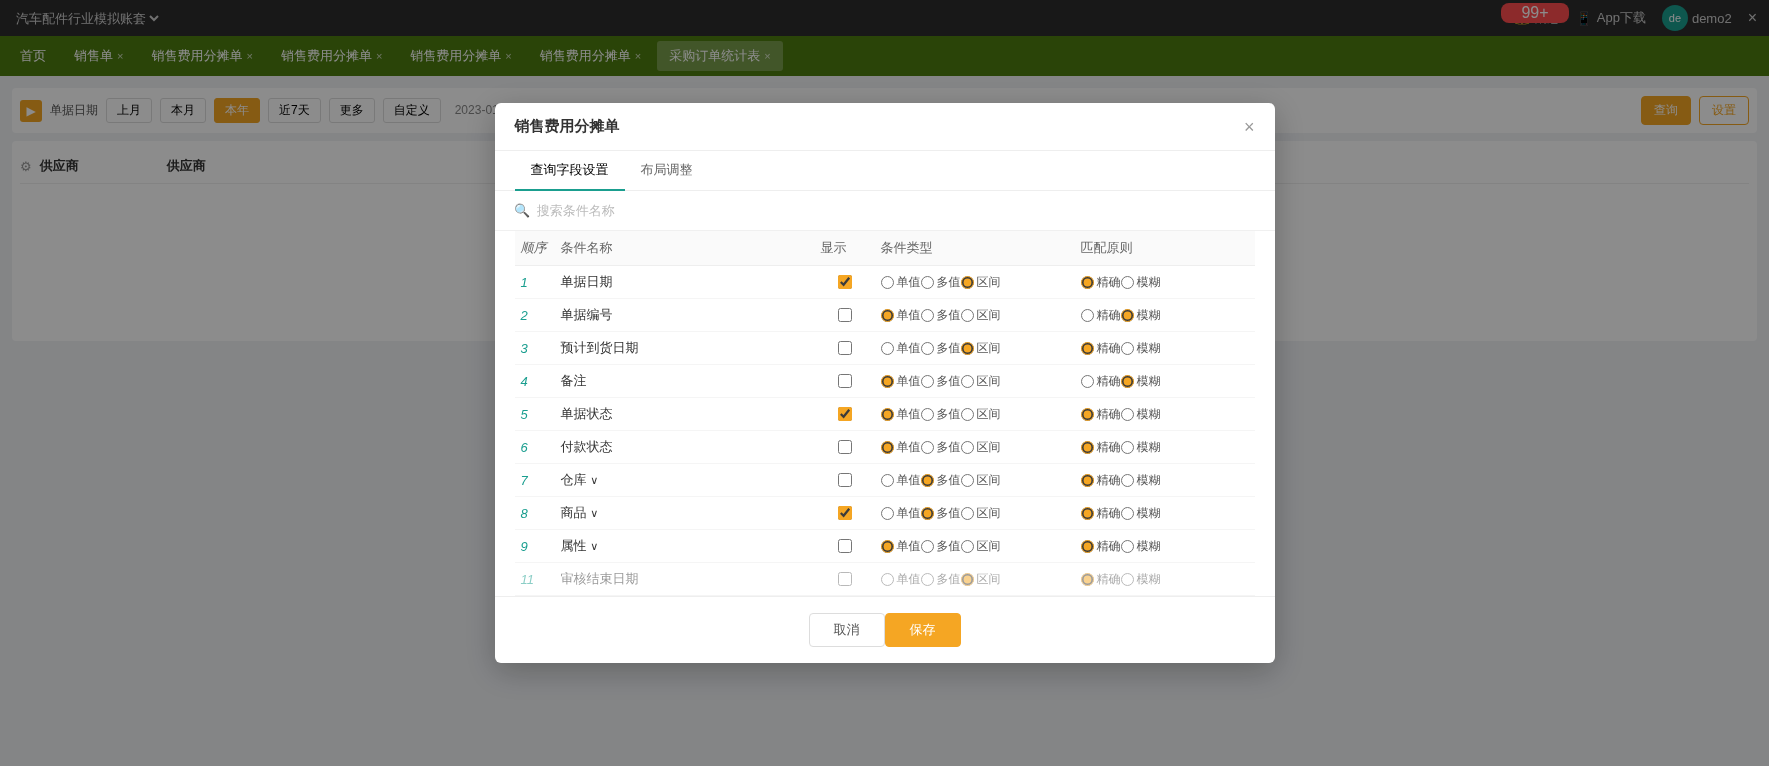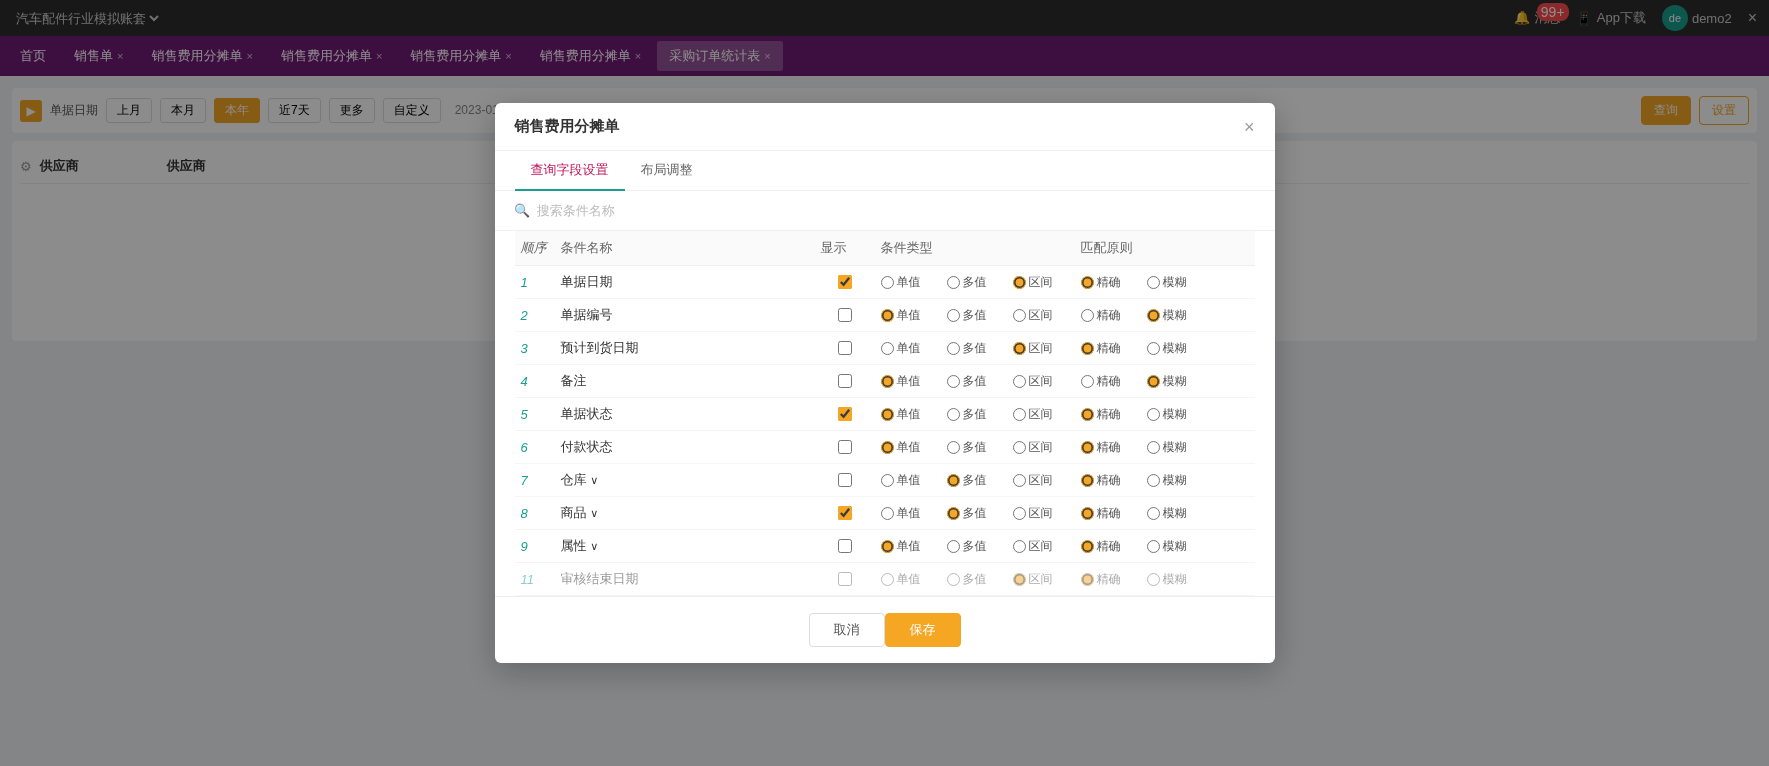--- a/index.html
+++ b/index.html
@@ -15,35 +15,35 @@
       padding: 0 12px;
       color: #ccc;
     }
     .top-header-left { display: flex; align-items: flex-start; gap: 8px; }
     .top-header-left select { background: transparent; border: none; color: #ccc; font-size: 13px; outline: none; }
     .top-header-right { display: flex; align-items: center; gap: 16px; }
     .top-header-right .notification { position: relative; cursor: pointer; }
     .badge {
       background: #ff4d4f;
       color: #fff;
-      font-size: 14px;
+      font-size: 16px;
       border-radius: 8px;
-      padding: 1px 4px;
+      padding: 1px 20px;
       position: absolute;
       top: -6px;
       right: -8px;
     }
     .top-header-right .app-download, .top-header-right .user-info {
       display: flex; align-items: center; gap: 4px; cursor: pointer; color: #ccc;
     }
     .close-btn-top { color: #ccc; cursor: pointer; font-size: 16px; }
 
     
     .nav-bar {
-      background: #701a75;
+      background: #4d7c0f;
       height: 40px;
       display: flex;
       align-items: center;
       padding: 0 8px;
       gap: 4px;
     }
     .nav-item {
       padding: 6px 12px;
       color: #fff;
       cursor: pointer;
@@ -143,21 +143,21 @@
       padding: 0 20px;
     }
     .dialog-tab {
       padding: 10px 16px;
       cursor: pointer;
       font-size: 13px;
       color: #666;
       border-bottom: 2px solid transparent;
       margin-bottom: -1px;
     }
-    .dialog-tab.active { color: #be185d; border-bottom-color: #1a9e8f; font-weight: 500; }
+    .dialog-tab.active { color: #000000; border-bottom-color: #1a9e8f; font-weight: 500; }
 
     
     .dialog-search {
       padding: 12px 20px;
       display: flex;
       align-items: center;
       gap: 6px;
       border-bottom: 1px solid #f0f0f0;
     }
     .dialog-search input {
@@ -204,21 +204,21 @@
     .col-name { min-width: 120px; }
     .col-show { width: 60px; text-align: center; }
     .col-type { width: 200px; }
     .col-match { width: 180px; }
 
     
     .checkbox-wrap { display: flex; justify-content: center; }
     input[type="checkbox"] { width: 14px; height: 14px; accent-color: #f5a623; cursor: pointer; }
 
     
-    .radio-group { display: flex; align-items: center; gap: 26px; }
+    .radio-group { display: flex; align-items: center; gap: 0; }
     .radio-label { display: flex; align-items: center; gap: 3px; cursor: pointer; font-size: 12px; color: #555; }
     input[type="radio"] { width: 13px; height: 13px; accent-color: #f5a623; cursor: pointer; }
 
     
     .dialog-footer {
       display: flex;
       justify-content: center;
       padding: 16px 20px;
       border-top: 1px solid #eee;
     }

